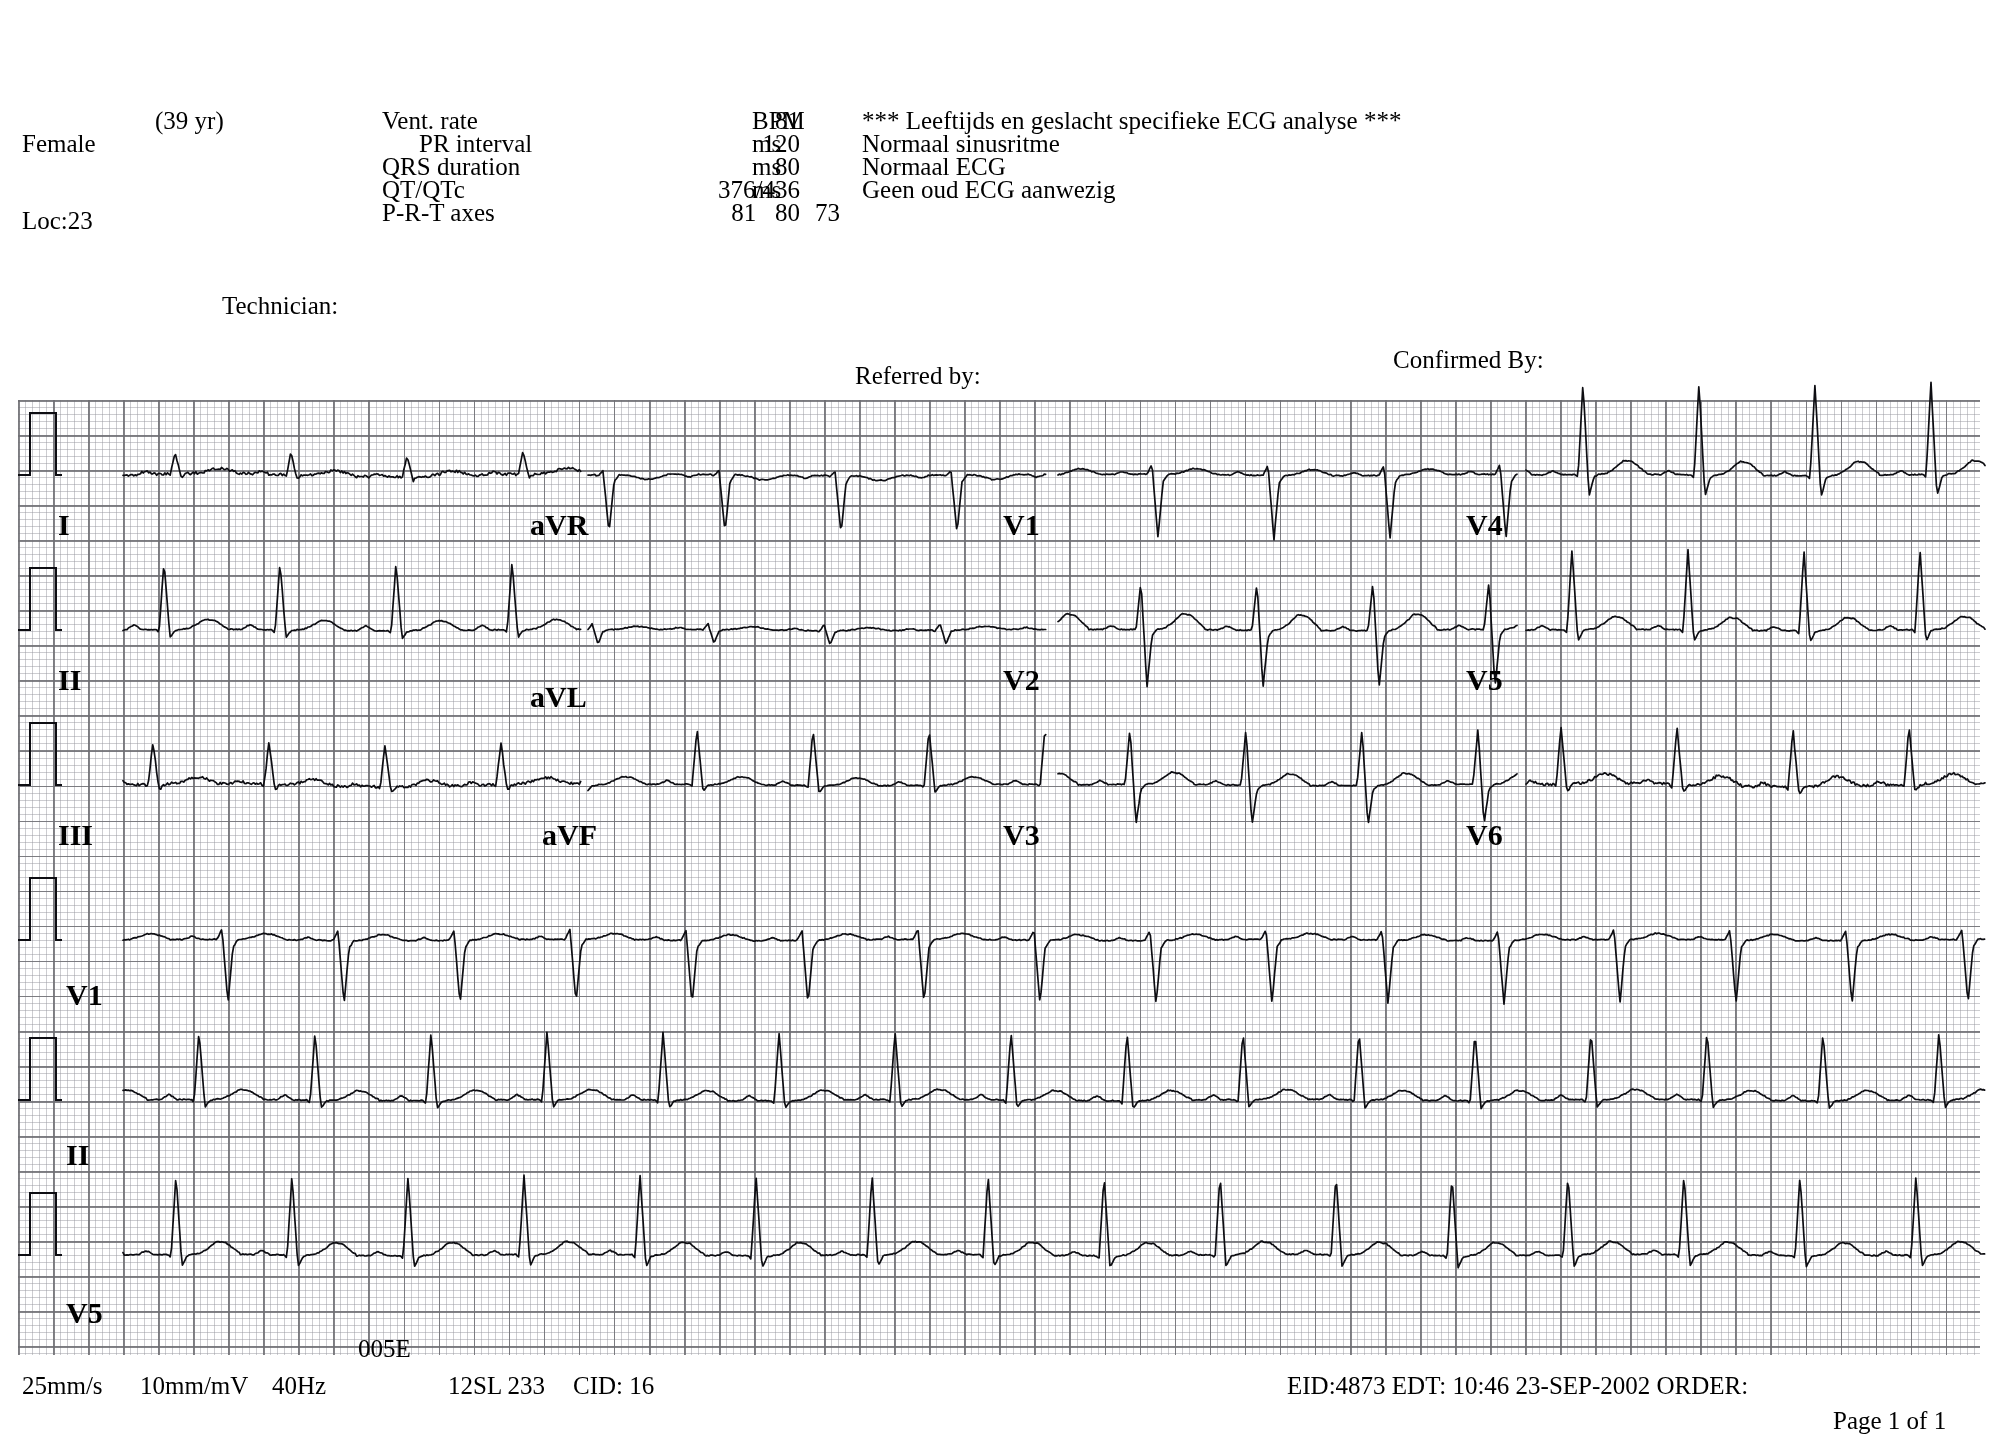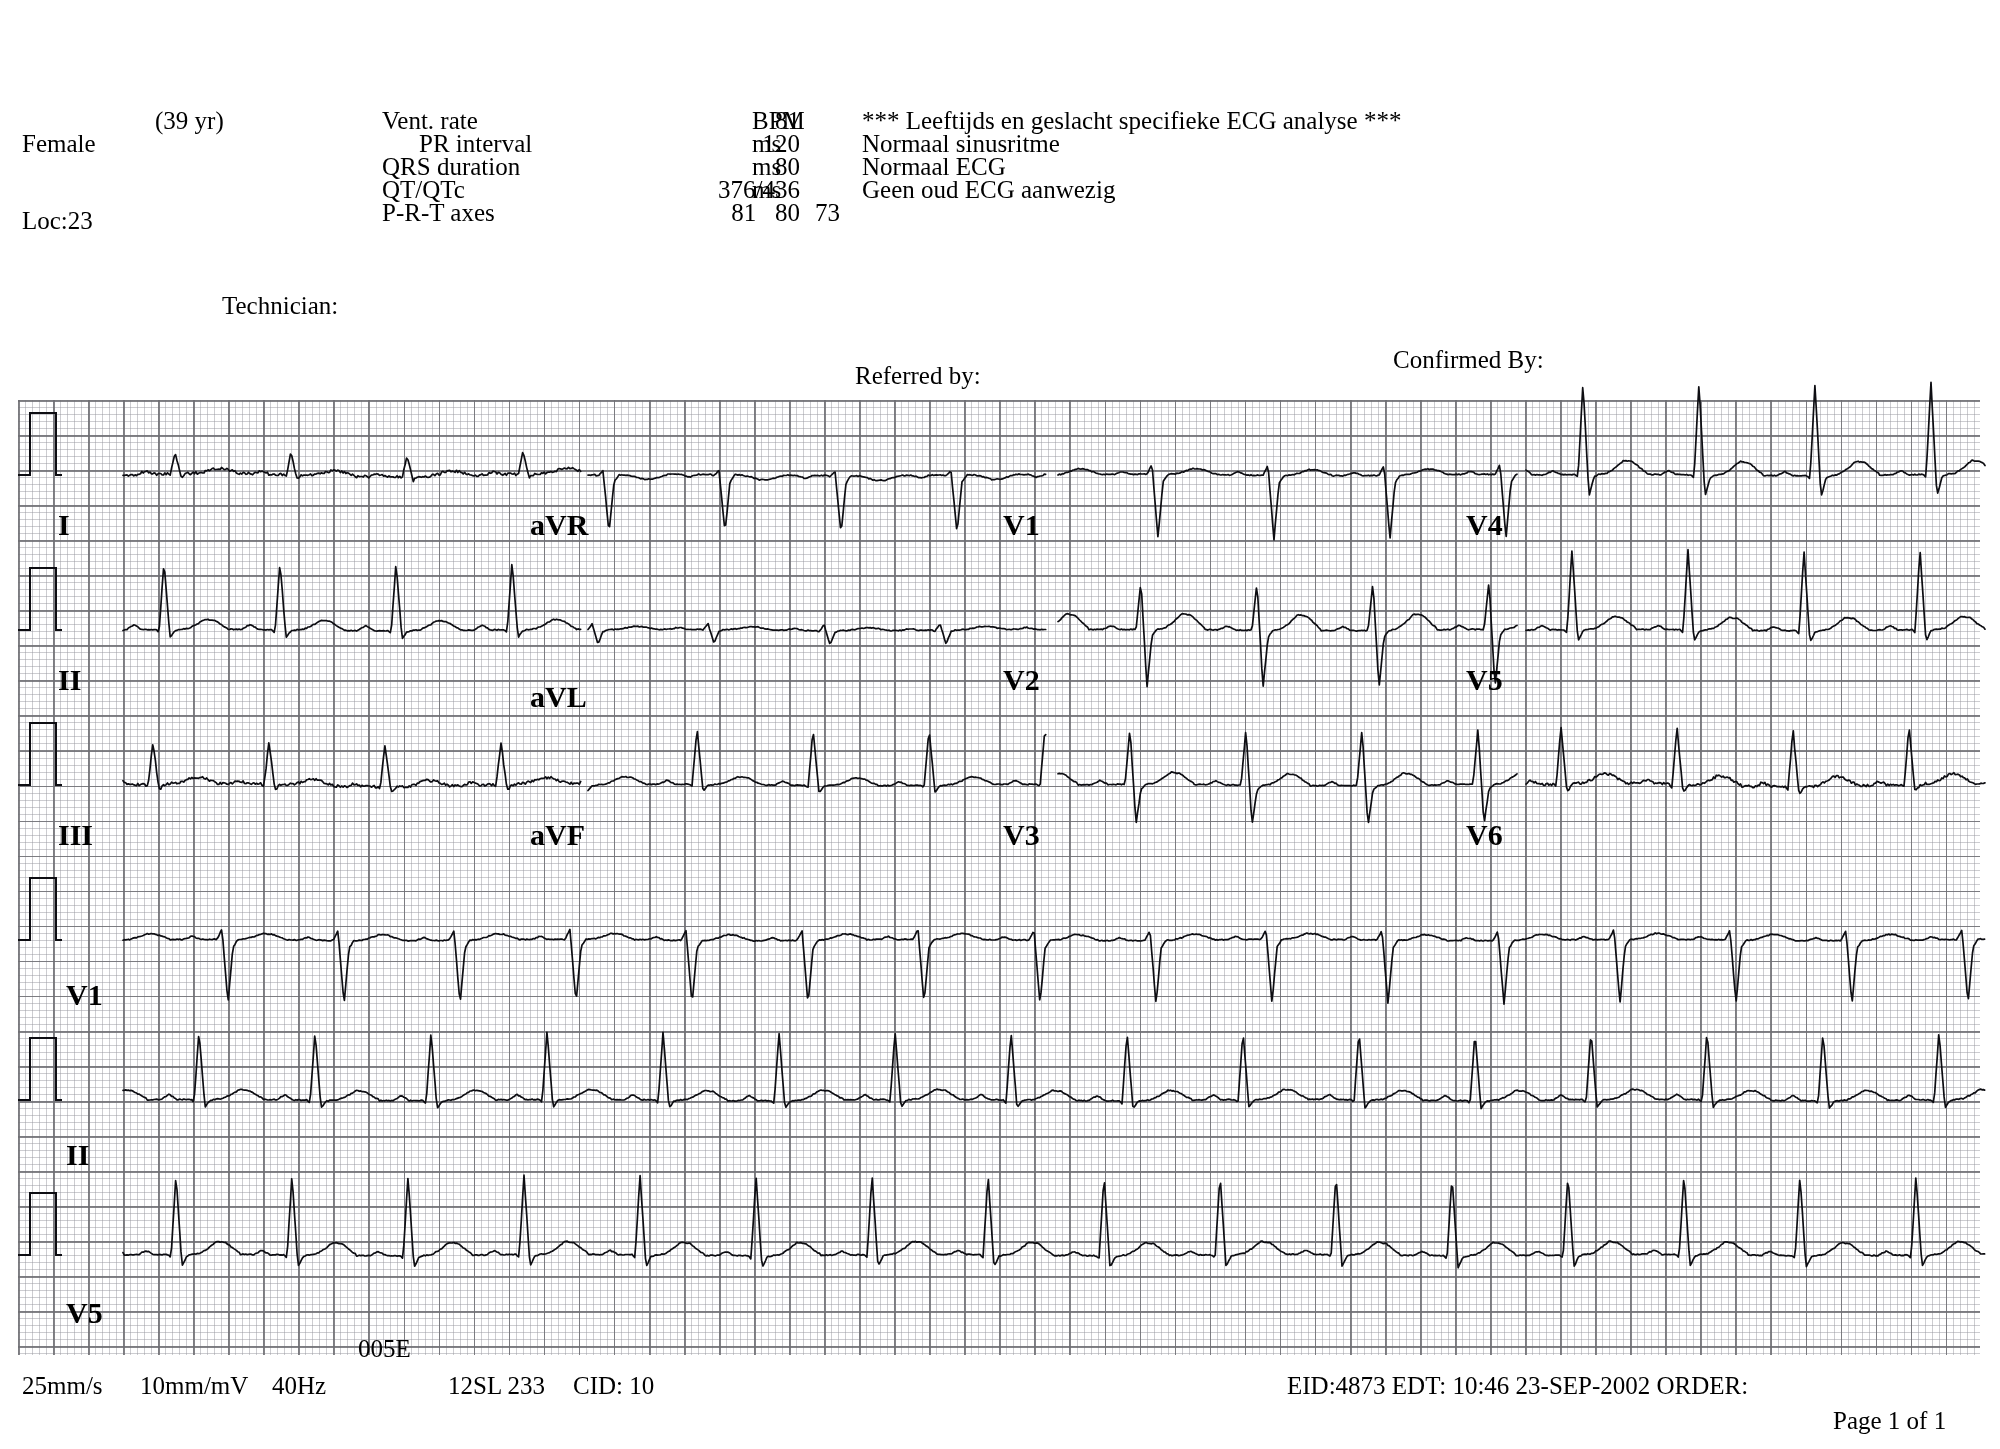--- a/index.html
+++ b/index.html
@@ -130,30 +130,30 @@
       </svg>
   <div class="lead-lbl" style="left: 40px; top: 110px;">I</div>
       <div class="lead-lbl" style="left: 512px; top: 110px;">aVR</div>
       <div class="lead-lbl" style="left: 985px; top: 110px;">V1</div>
       <div class="lead-lbl" style="left: 1448px; top: 110px;">V4</div>
       <div class="lead-lbl" style="left: 40px; top: 265px;">II</div>
       <div class="lead-lbl" style="left: 512px; top: 282px;">aVL</div>
       <div class="lead-lbl" style="left: 985px; top: 265px;">V2</div>
       <div class="lead-lbl" style="left: 1448px; top: 265px;">V5</div>
       <div class="lead-lbl" style="left: 40px; top: 420px;">III</div>
-      <div class="lead-lbl" style="left: 512px; top: 420px;">aVF</div>
+      <div class="lead-lbl" style="left: 512px; top: 420px; padding-left: 12px;">aVF</div>
       <div class="lead-lbl" style="left: 985px; top: 420px;">V3</div>
       <div class="lead-lbl" style="left: 1448px; top: 420px; font-family: Liberation Serif, serif;">V6</div>
       <div class="lead-lbl" style="left: 48px; top: 580px;">V1</div>
       <div class="lead-lbl" style="left: 48px; top: 740px;">II</div>
       <div class="lead-lbl" style="left: 48px; top: 898px;">V5</div>
     </div>
 
   <div class="ftr" id="ftr-speed">25mm/s</div>
   <div class="ftr" id="ftr-gain">10mm/mV</div>
   <div class="ftr" id="ftr-filt">40Hz</div>
   <div class="ftr" id="ftr-code">005E</div>
   <div class="ftr" id="ftr-algo">12SL 233</div>
-  <div class="ftr" id="ftr-cid">CID: 10</div>
+  <div class="ftr" id="ftr-cid">CID: 16</div>
   <div class="ftr" id="ftr-eid">EID:4873 EDT: 10:46 23-SEP-2002 ORDER:</div>
   <div class="ftr" id="ftr-page">Page 1 of 1</div>
 
 </div>
 
 </body></html>

